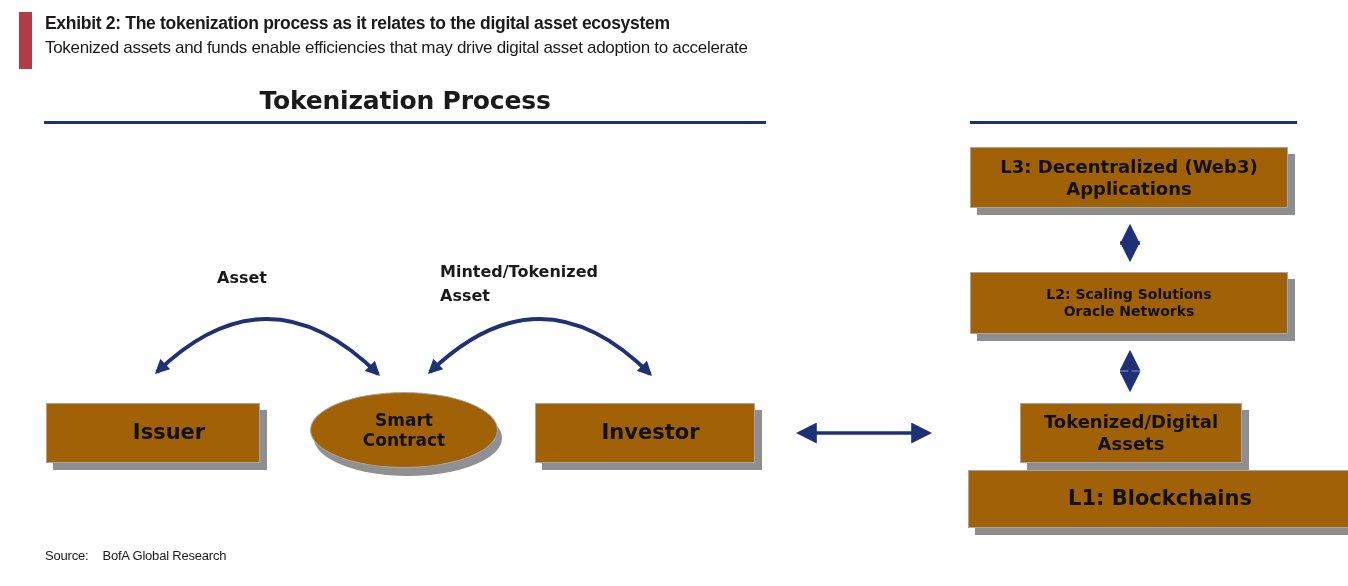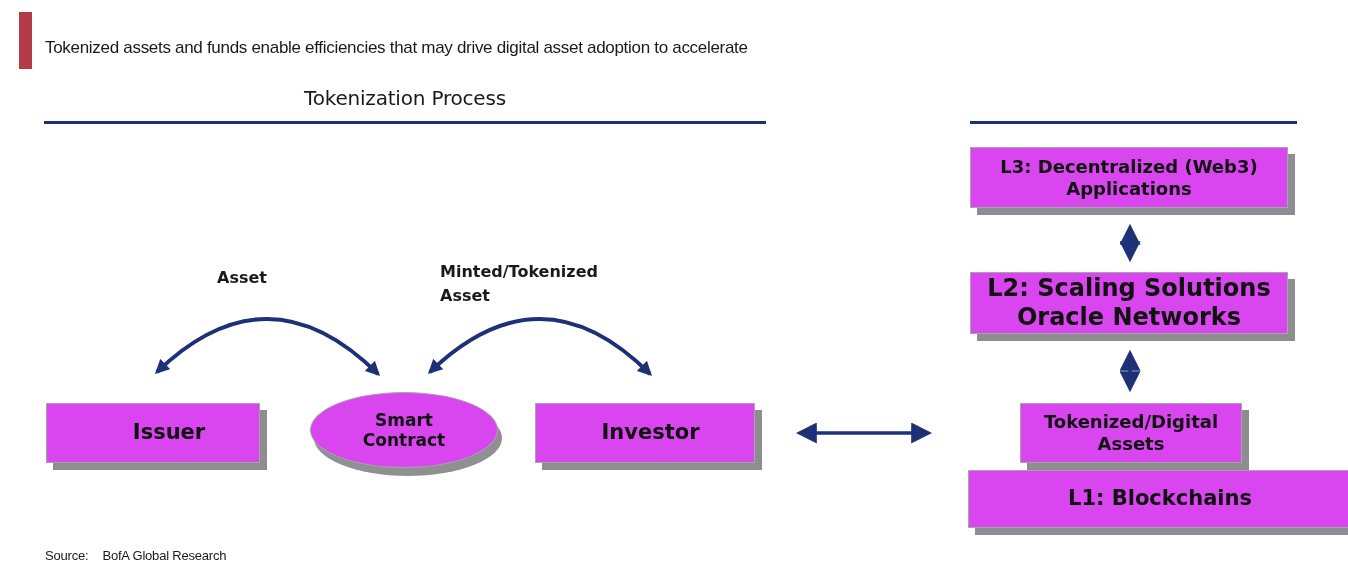--- a/index.html
+++ b/index.html
@@ -30,21 +30,21 @@
     position: absolute; left: 45px; top: 38px;
     font-size: 17px; font-weight: normal;
     letter-spacing: -0.3px;
     color: #1a1a1a;
   }
 
   
   .section-title {
     position: absolute; top: 86px;
     font-family: "DejaVu Sans", sans-serif;
-    font-size: 20px; font-weight: normal;
+    font-size: 25px; font-weight: bold;
     text-align: center; color: #1a1a1a;
     letter-spacing: -0.2px;
   }
   .section-title.left  { left: 44px;  width: 722px; }
   .section-title.right { left: 970px; width: 327px; }
   .rule {
     position: absolute; top: 121px; height: 3px;
     background: #1e3076;
   }
   .rule.left-rule  { left: 44px;  width: 722px; }
@@ -71,53 +71,54 @@
   .asset-label  { left: 217px; top: 266px; width: 100px; }
   .minted-label { left: 440px; top: 260px; width: 205px; }
 
   
   .node {
     position: absolute;
     display: flex; align-items: center; justify-content: center;
     text-align: center;
     font-family: "DejaVu Sans", sans-serif;
     font-weight: bold; color: #111111;
-    background: #d946ef;
+    background: #a16207;
     border: 1px solid #a6a6a8;
     box-shadow: 7px 7px 0 0 #8e8e90;
     box-sizing: border-box;
     line-height: 1.2;
   }
   .node.issuer   { left: 46px;  top: 403px; width: 214px; height: 60px; font-size: 21px; padding-left: 32px; }
   .node.investor { left: 535px; top: 403px; width: 220px; height: 60px; font-size: 21px; padding-left: 11px; }
   .node.ellipse {
     left: 310px; top: 392px; width: 188px; height: 76px;
     border-radius: 50%;
     box-shadow: 4px 8px 0 0 #909092;
     font-size: 17px;
   }
   .node.l3 { left: 970px;  top: 147px; width: 318px; height: 61px; font-size: 18px; }
-  .node.l2 { left: 970px;  top: 272px; width: 318px; height: 62px; font-size: 24px; }
+  .node.l2 { left: 970px;  top: 272px; width: 318px; height: 62px; font-size: 14px; }
   .node.tokenized { left: 1020px; top: 403px; width: 222px; height: 60px; font-size: 18px; }
   .node.l1 { left: 968px;  top: 470px; width: 384px; height: 58px; font-size: 21px; }
 
   
   .source-line {
     position: absolute; left: 45px; top: 548px;
     font-size: 13px; color: #1a1a1a;
     letter-spacing: -0.2px;
   }
   .source-line .source-label { font-weight: normal; margin-right: 14px; }
 </style>
 </head>
 <body>
 
 <div class="canvas">
 
   <div class="accent-bar"></div>
+  <div class="exhibit-title">Exhibit 2: The tokenization process as it relates to the digital asset ecosystem</div>
   <div class="exhibit-subtitle">Tokenized assets and funds enable efficiencies that may drive digital asset adoption to accelerate</div>
 
   <div class="section-title left">Tokenization Process</div>
   <div class="rule left-rule"></div>
   <div class="rule right-rule"></div>
 
   <svg class="overlay" viewBox="0 0 1348 586" aria-hidden="true">
     <defs>
       <marker id="ahArc" viewBox="0 0 10 10" refX="8" refY="5" markerWidth="3.6" markerHeight="3.6" orient="auto-start-reverse">
         <path d="M0,0 L10,5 L0,10 z" fill="#1e3076"></path>

